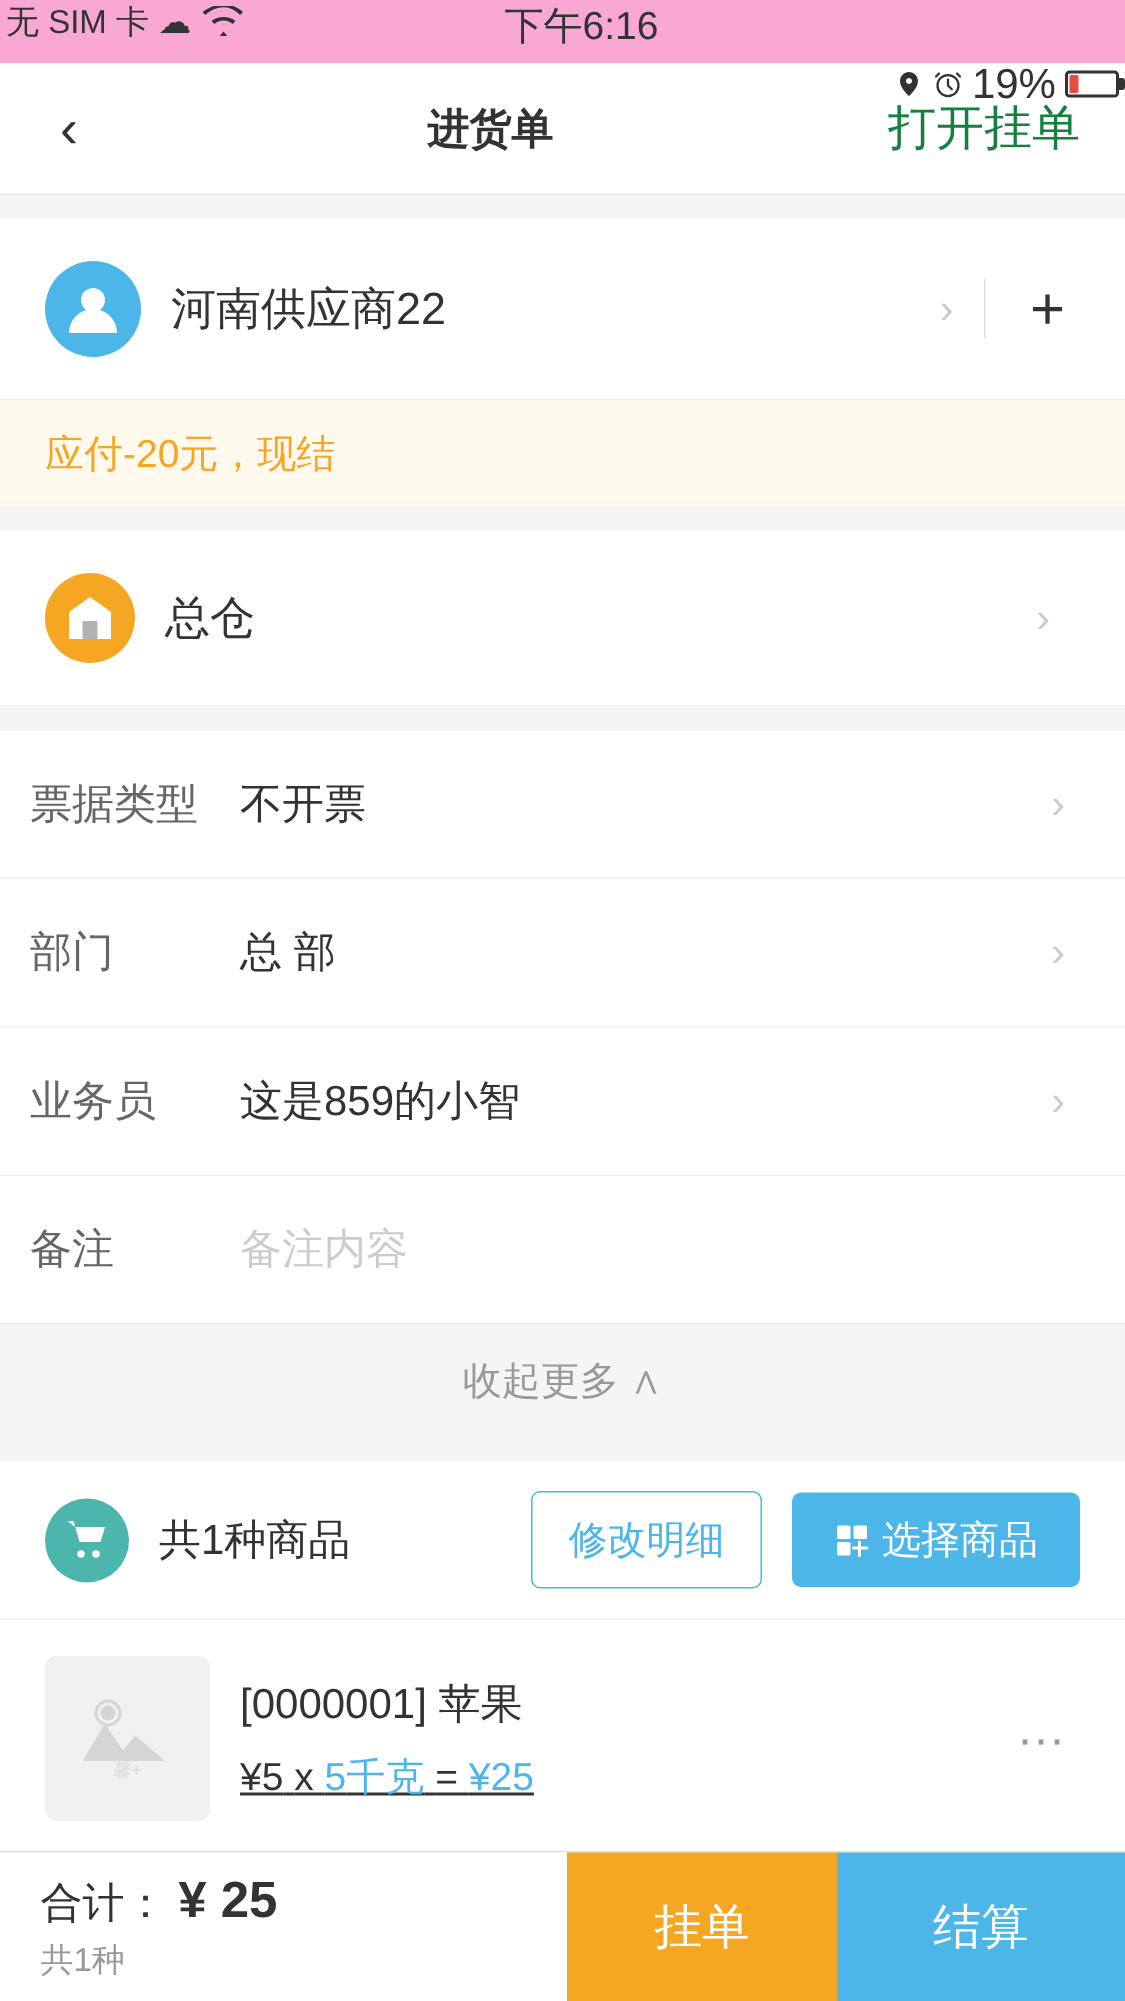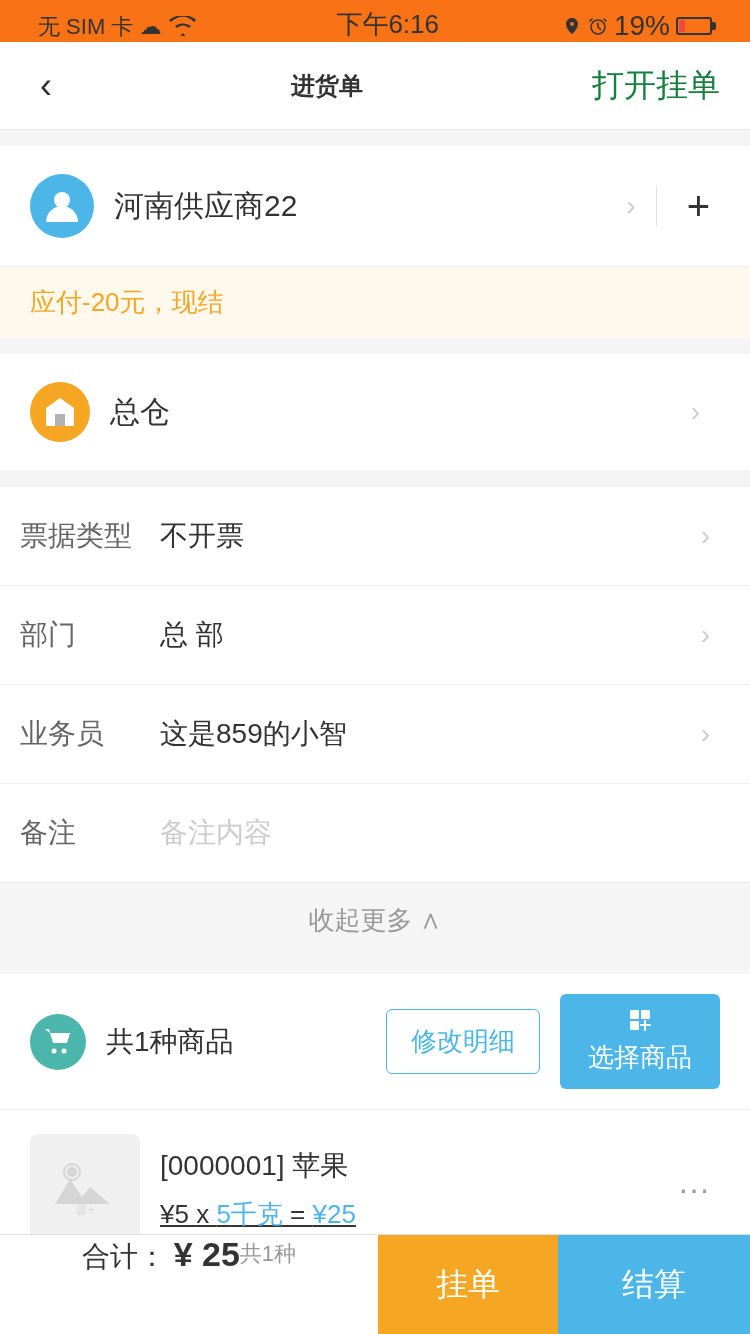--- a/index.html
+++ b/index.html
@@ -8,26 +8,26 @@
       font-family: -apple-system, "PingFang SC", "Helvetica Neue", Arial, sans-serif;
       background: #f5f5f5;
       width: 750px;
       min-height: 1334px;
       font-size: 28px;
       color: #333;
     }
 
     
     .status-bar {
-      background: #f97316;
+      background: #f9a8d4;
       height: 42px;
       display: flex;
-      align-items: flex-end;
+      align-items: flex-start;
       justify-content: space-between;
-      padding: 0 38px;
+      padding: 0 4px;
       font-size: 22px;
       color: #333;
     }
     .status-left { display: flex; align-items: center; gap: 8px; }
     .status-center { font-size: 26px; font-weight: 500; margin-left: 16px; }
     .status-right { display: flex; align-items: center; gap: 6px; font-size: 28px; margin-top: 40px; }
     .battery-icon {
       width: 36px; height: 18px;
       border: 2px solid #333;
       border-radius: 3px;
@@ -64,21 +64,21 @@
       padding: 0 30px;
       border-bottom: 1px solid #e8e8e8;
     }
     .nav-back {
       font-size: 36px;
       color: #333;
       cursor: pointer;
       padding: 10px;
     }
     .nav-title {
-      font-size: 24px;
+      font-size: 28px;
       font-weight: 600;
       color: #333;
     }
     .nav-action {
       font-size: 32px;
       color: #15803d;
       cursor: pointer;
     }
 
     
@@ -237,21 +237,20 @@
       background: #4db6e8;
       color: #fff;
       border: none;
       border-radius: 6px;
       padding: 14px 28px;
       font-size: 26px;
       cursor: pointer;
       display: flex;
       align-items: center;
       gap: 8px;
-      flex-direction: column;
     }
 
     
     .product-item {
       background: #fff;
       display: flex;
       align-items: center;
       padding: 24px 30px;
       border-top: 1px solid #f0f0f0;
       gap: 20px;
@@ -301,21 +300,21 @@
       width: 750px;
       height: 100px;
       display: flex;
       align-items: stretch;
       background: #fff;
       border-top: 1px solid #e0e0e0;
     }
     .total-section {
       flex: 1;
       display: flex;
-      flex-direction: row;
+      flex-direction: column;
       justify-content: center;
       padding: 0 27px;
     }
     .btn-hang {
       width: 180px;
       background: #f5a623;
       color: #fff;
       border: none;
       font-size: 32px;
       cursor: pointer;

